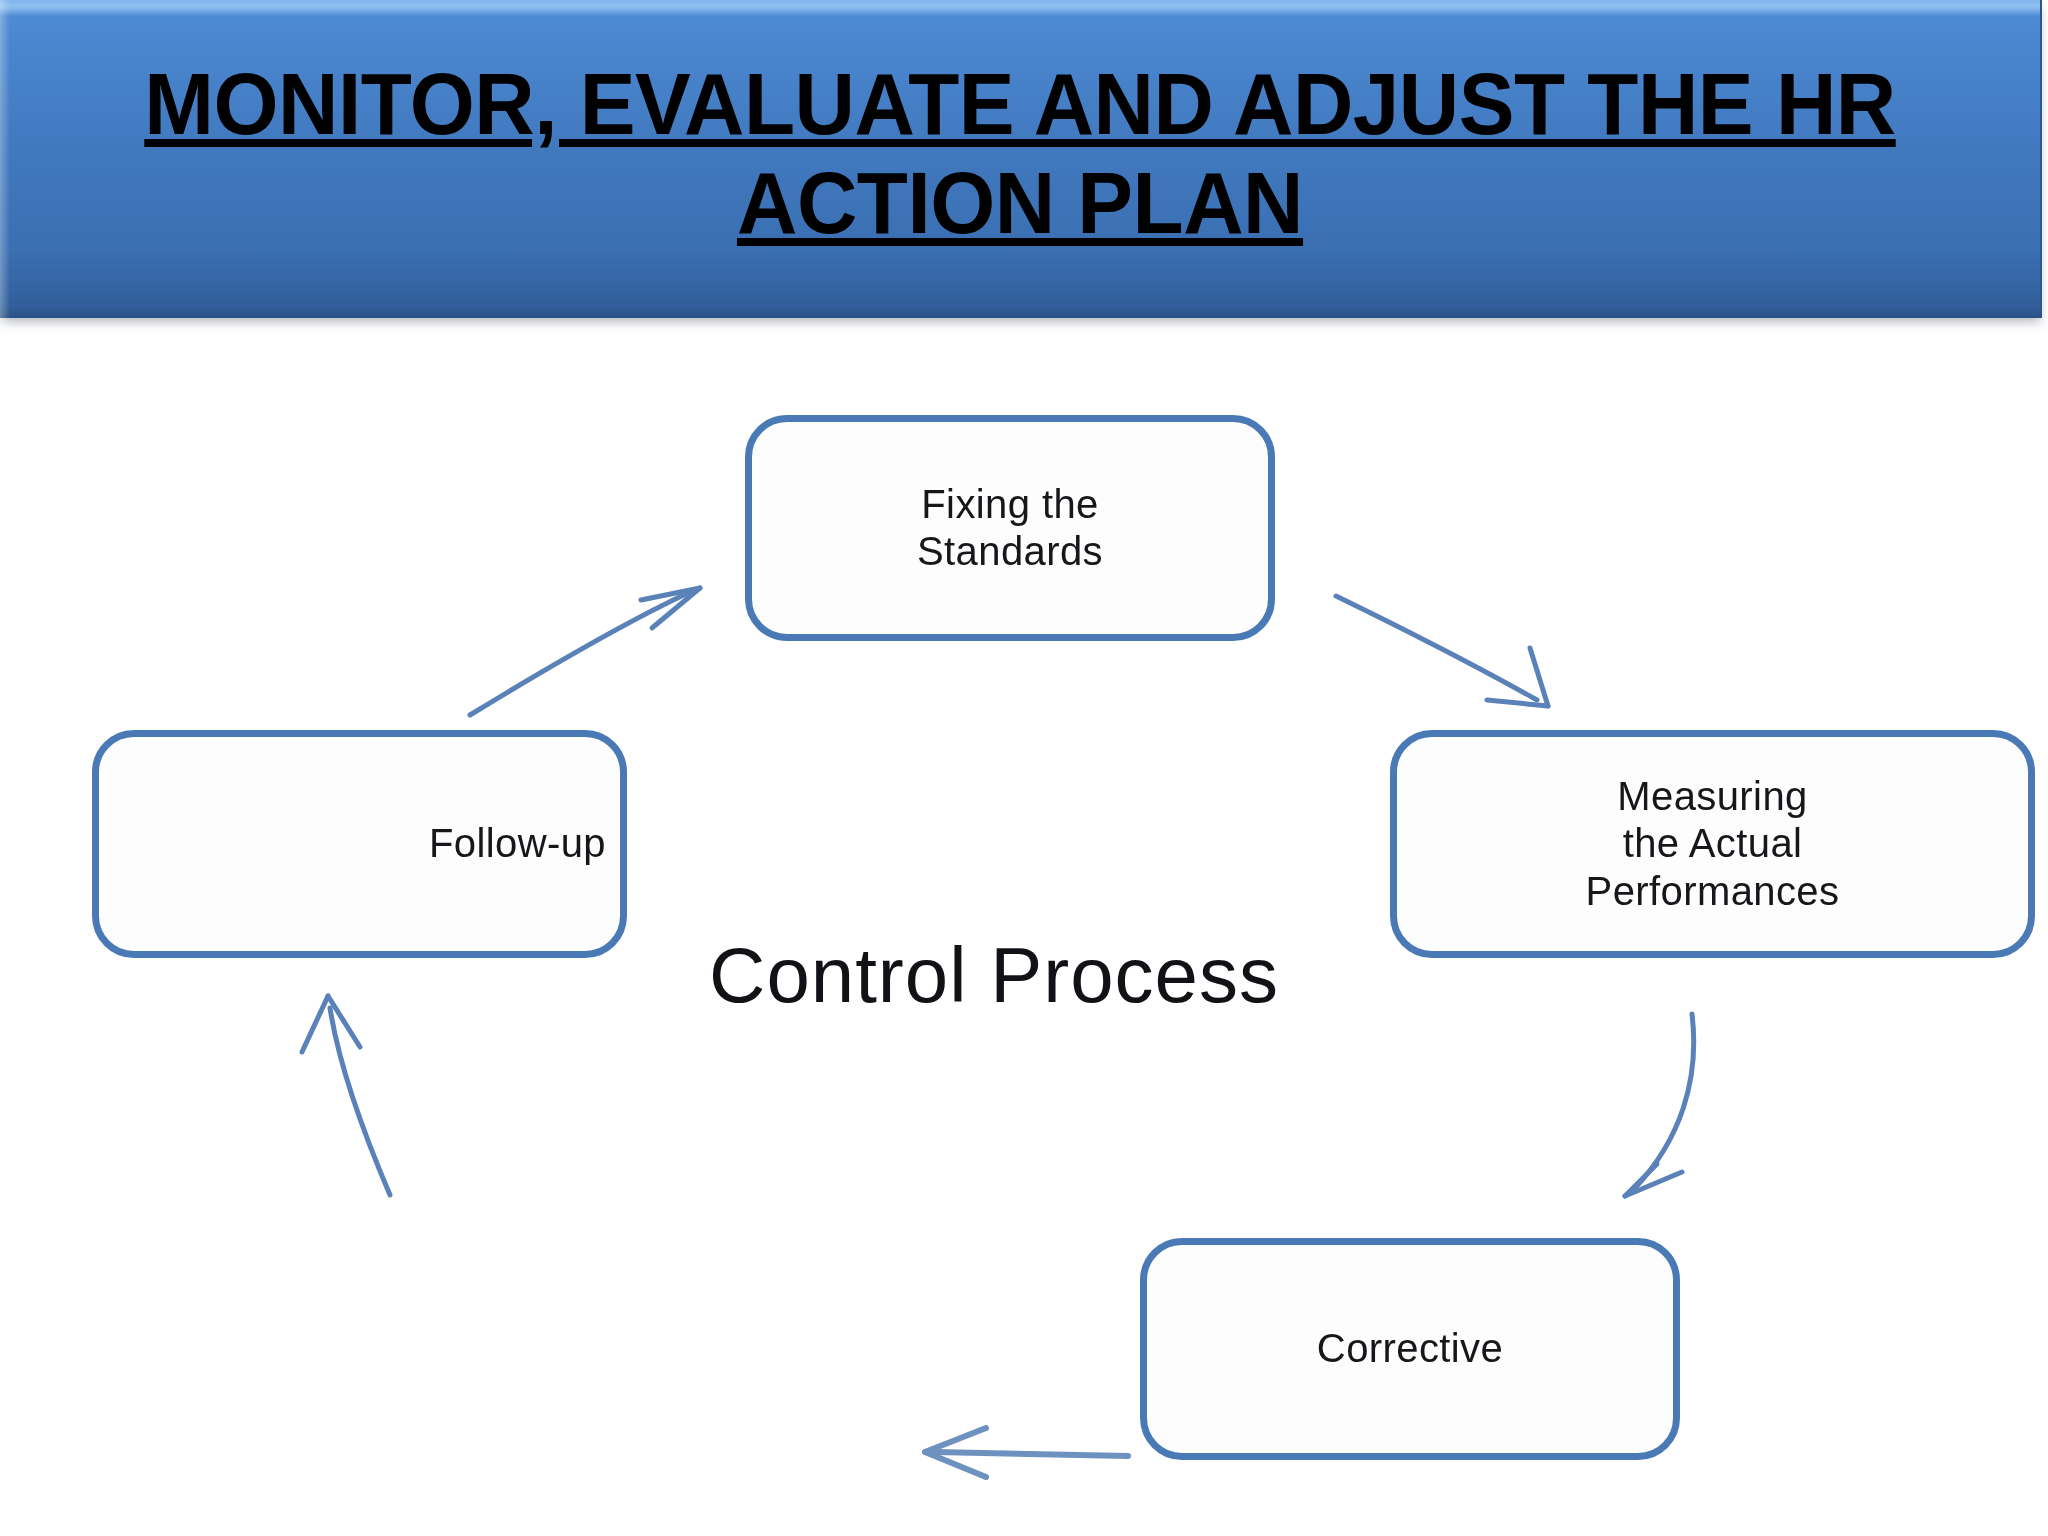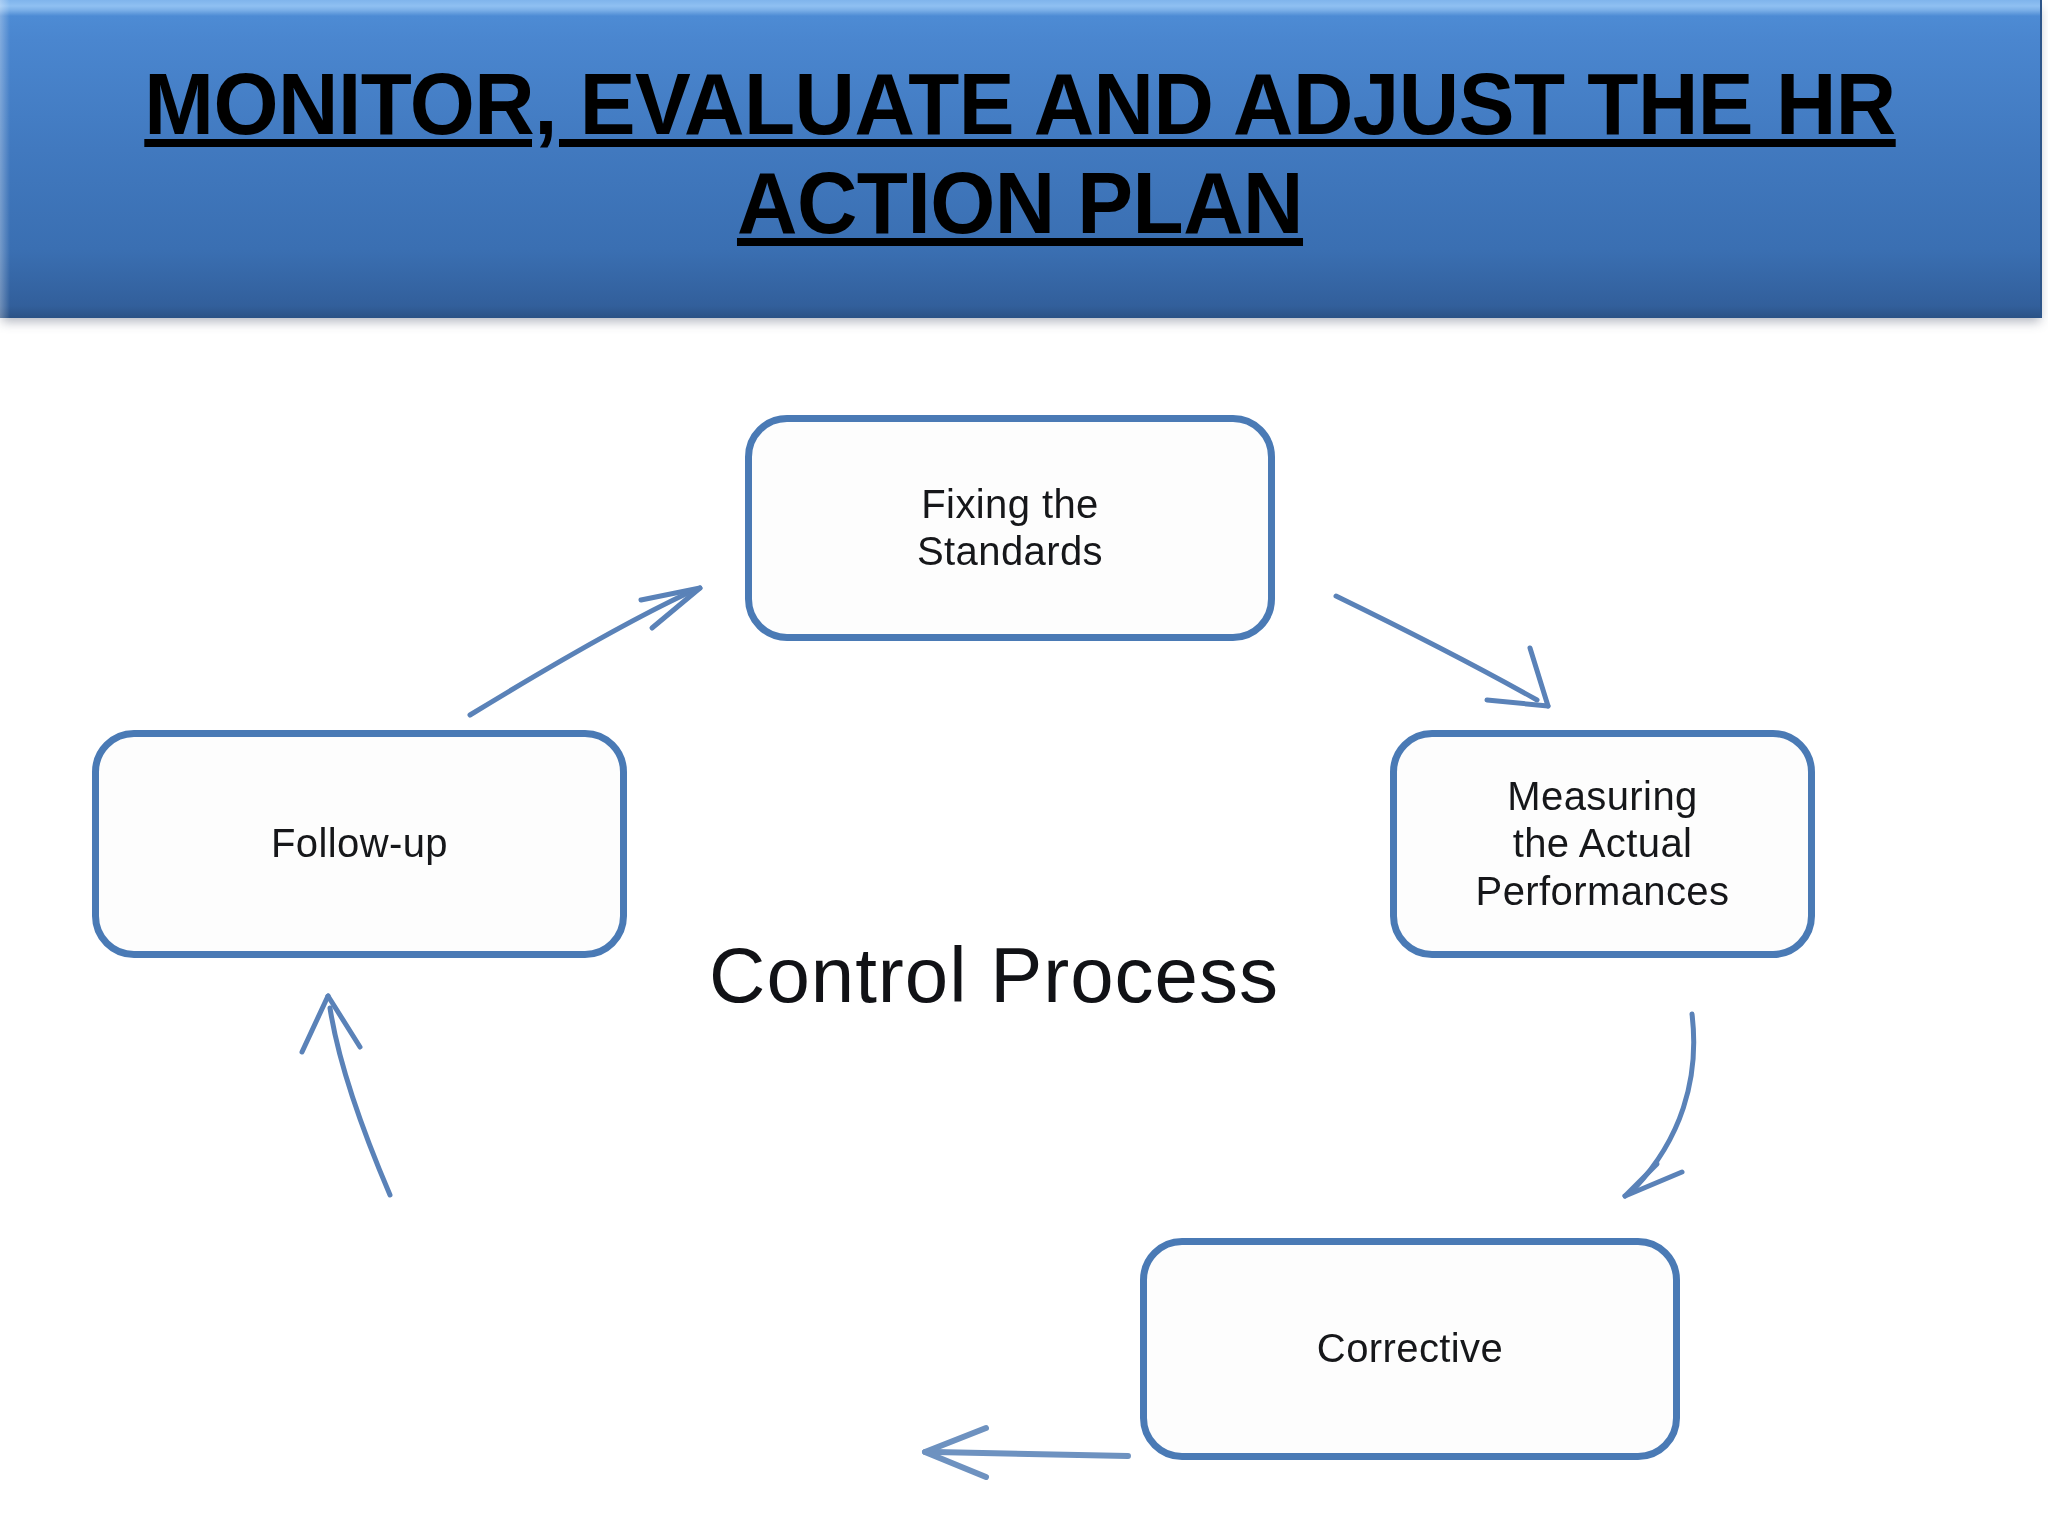--- a/index.html
+++ b/index.html
@@ -90,24 +90,24 @@
     font-weight: 500;
     font-size: 40px;
     line-height: 1.18;
     color: #16171a;
     white-space: pre-line;
     letter-spacing: 0.4px;
     padding: 0 14px;
   }
 
   #node-fixing      { left: 745px;  top: 415px;  width: 530px; height: 226px; }
-  #node-measuring   { left: 1390px; top: 730px;  width: 425px; height: 228px; }
+  #node-measuring   { left: 1390px; top: 730px;  width: 645px; height: 228px; }
   #node-comparision { left: 1140px; top: 1238px; width: 540px; height: 222px; }
   #node-corrective  { left: 340px;  top: 1238px; width: 530px; height: 222px; }
-  #node-followup    { left: 92px;   top: 730px;  width: 535px; height: 228px; }
+  #node-followup    { left: 92px;   top: 730px;  width: 535px; height: 228px; justify-content: flex-end; }
 
   
   #center-caption {
     position: absolute;
     left: 0px;
     top: 936px;
     width: 2048px;
     text-align: center;
     font-family: "Liberation Sans", sans-serif;
     font-weight: 400;

